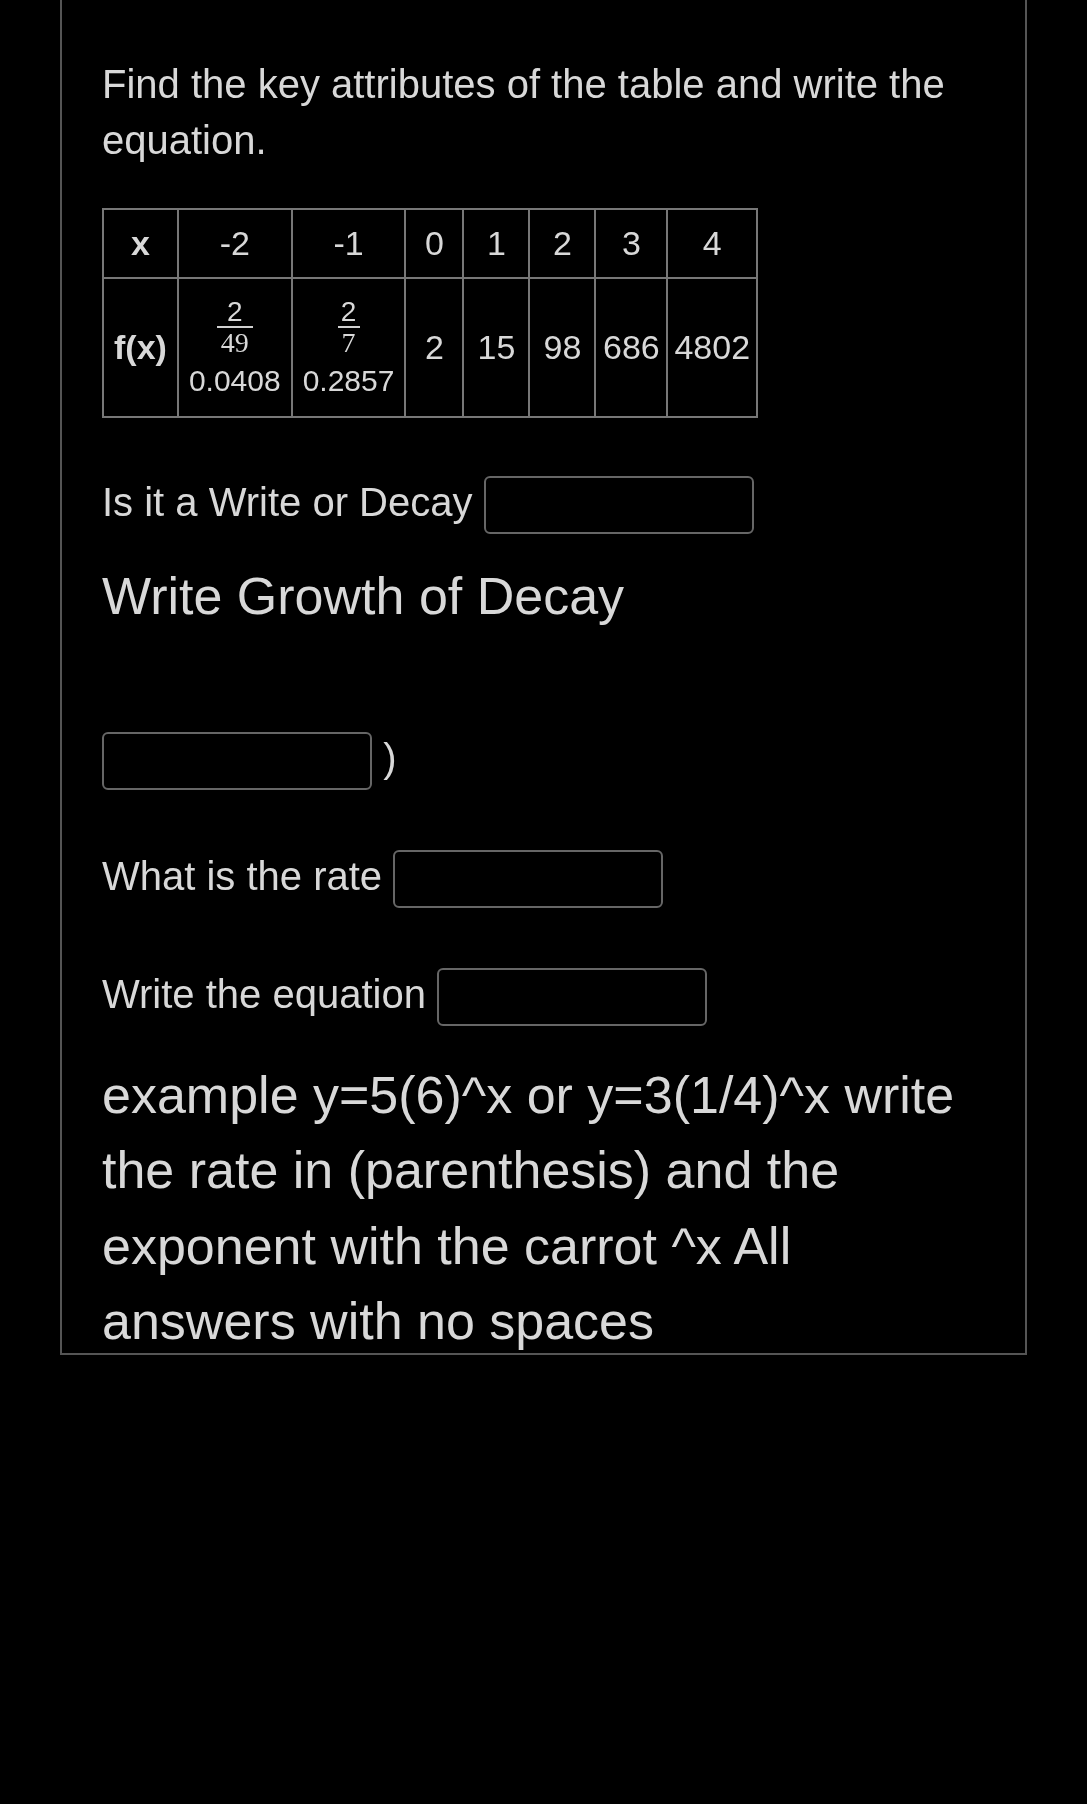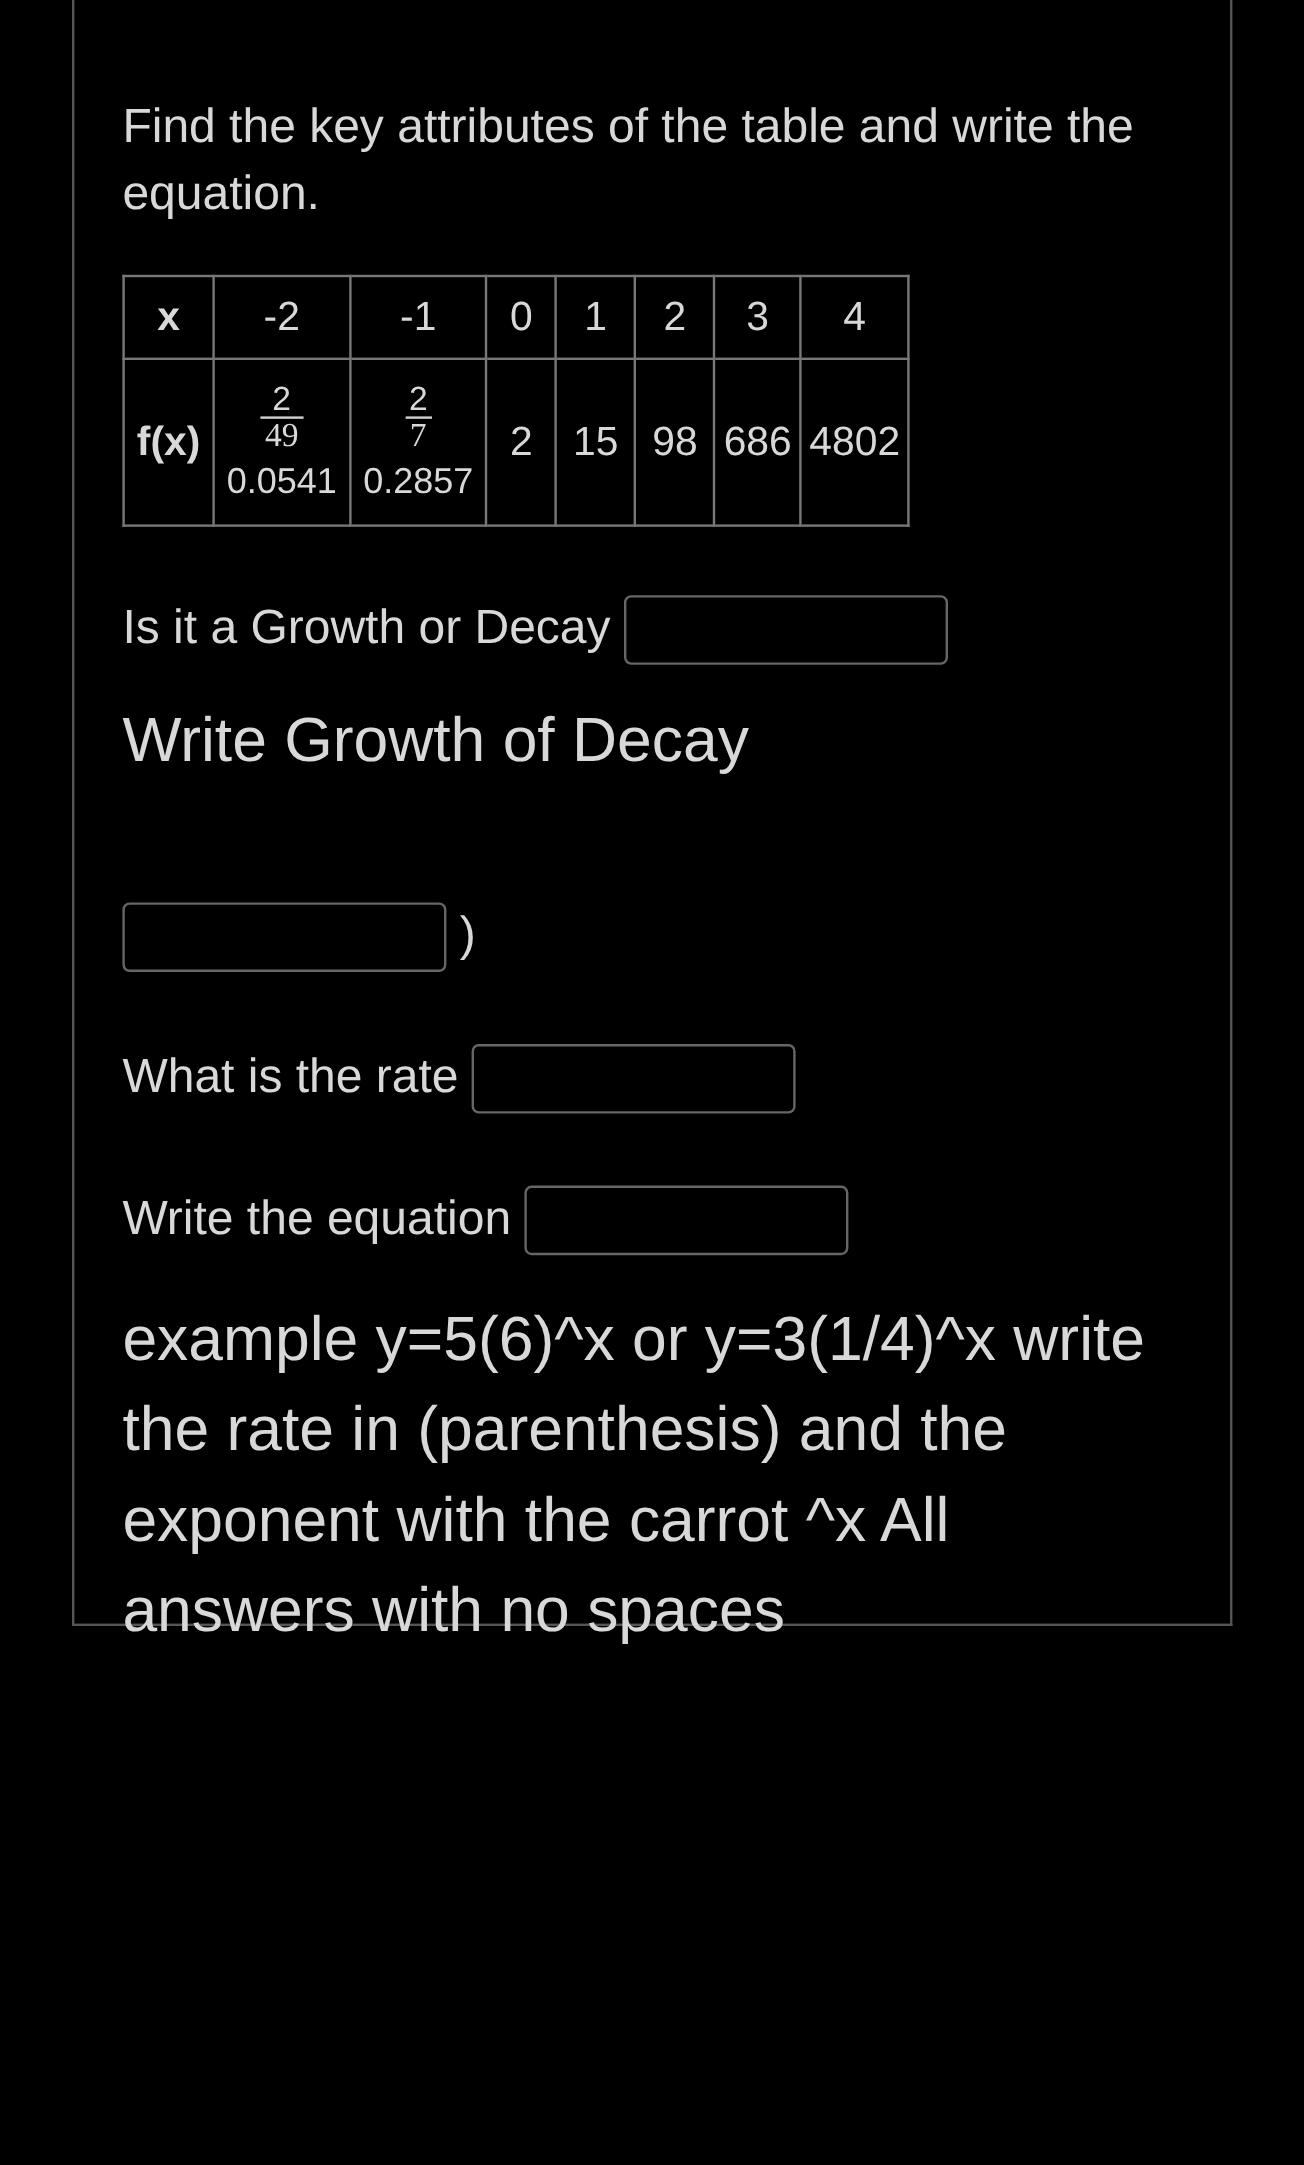--- a/index.html
+++ b/index.html
@@ -12,21 +12,21 @@
     color: #d0d0d0;
     font-family: "Segoe UI", "Helvetica Neue", Arial, sans-serif;
     width: 1087px;
     height: 1804px;
     overflow: hidden;
   }
   .outer {
     border: 2px solid #555;
     border-top: none;
     margin: 0 60px 0 60px;
-    padding: 77px 40px 80px 40px;
+    padding: 56px 40px 80px 40px;
     height: 1355px;
   }
   .prompt {
     font-size: 40px;
     line-height: 1.4;
     margin-bottom: 40px;
     color: #d8d8d8;
   }
   table.data {
     border-collapse: collapse;
@@ -124,21 +124,21 @@
       <td style="width:80px">4</td>
     </tr>
     <tr class="frow">
       <td class="fh">f(x)</td>
       <td>
         <div class="fraccell">
           <span class="frac">
             <span class="num">2</span>
             <span class="den">49</span>
           </span>
-          <span class="dec">0.0541</span>
+          <span class="dec">0.0408</span>
         </div>
       </td>
       <td>
         <div class="fraccell">
           <span class="frac">
             <span class="num">2</span>
             <span class="den">7</span>
           </span>
           <span class="dec">0.2857</span>
         </div>
@@ -147,21 +147,21 @@
       <td>15</td>
       <td>98</td>
       <td>686</td>
       <td>4802</td>
     </tr>
   </tbody>
     </table>
 
   <div class="qblock">
     <span class="nowrap">
-      <span>Is it a Growth or Decay </span>
+      <span>Is it a Write or Decay </span>
       <input class="ans" type="text" style="">
     </span>
   </div>
   <div class="hint">Write Growth of Decay</div>
 
   <div class="qblock">
     <br>
     <input class="ans" type="text" style="">
     <span>)</span>
   </div>

